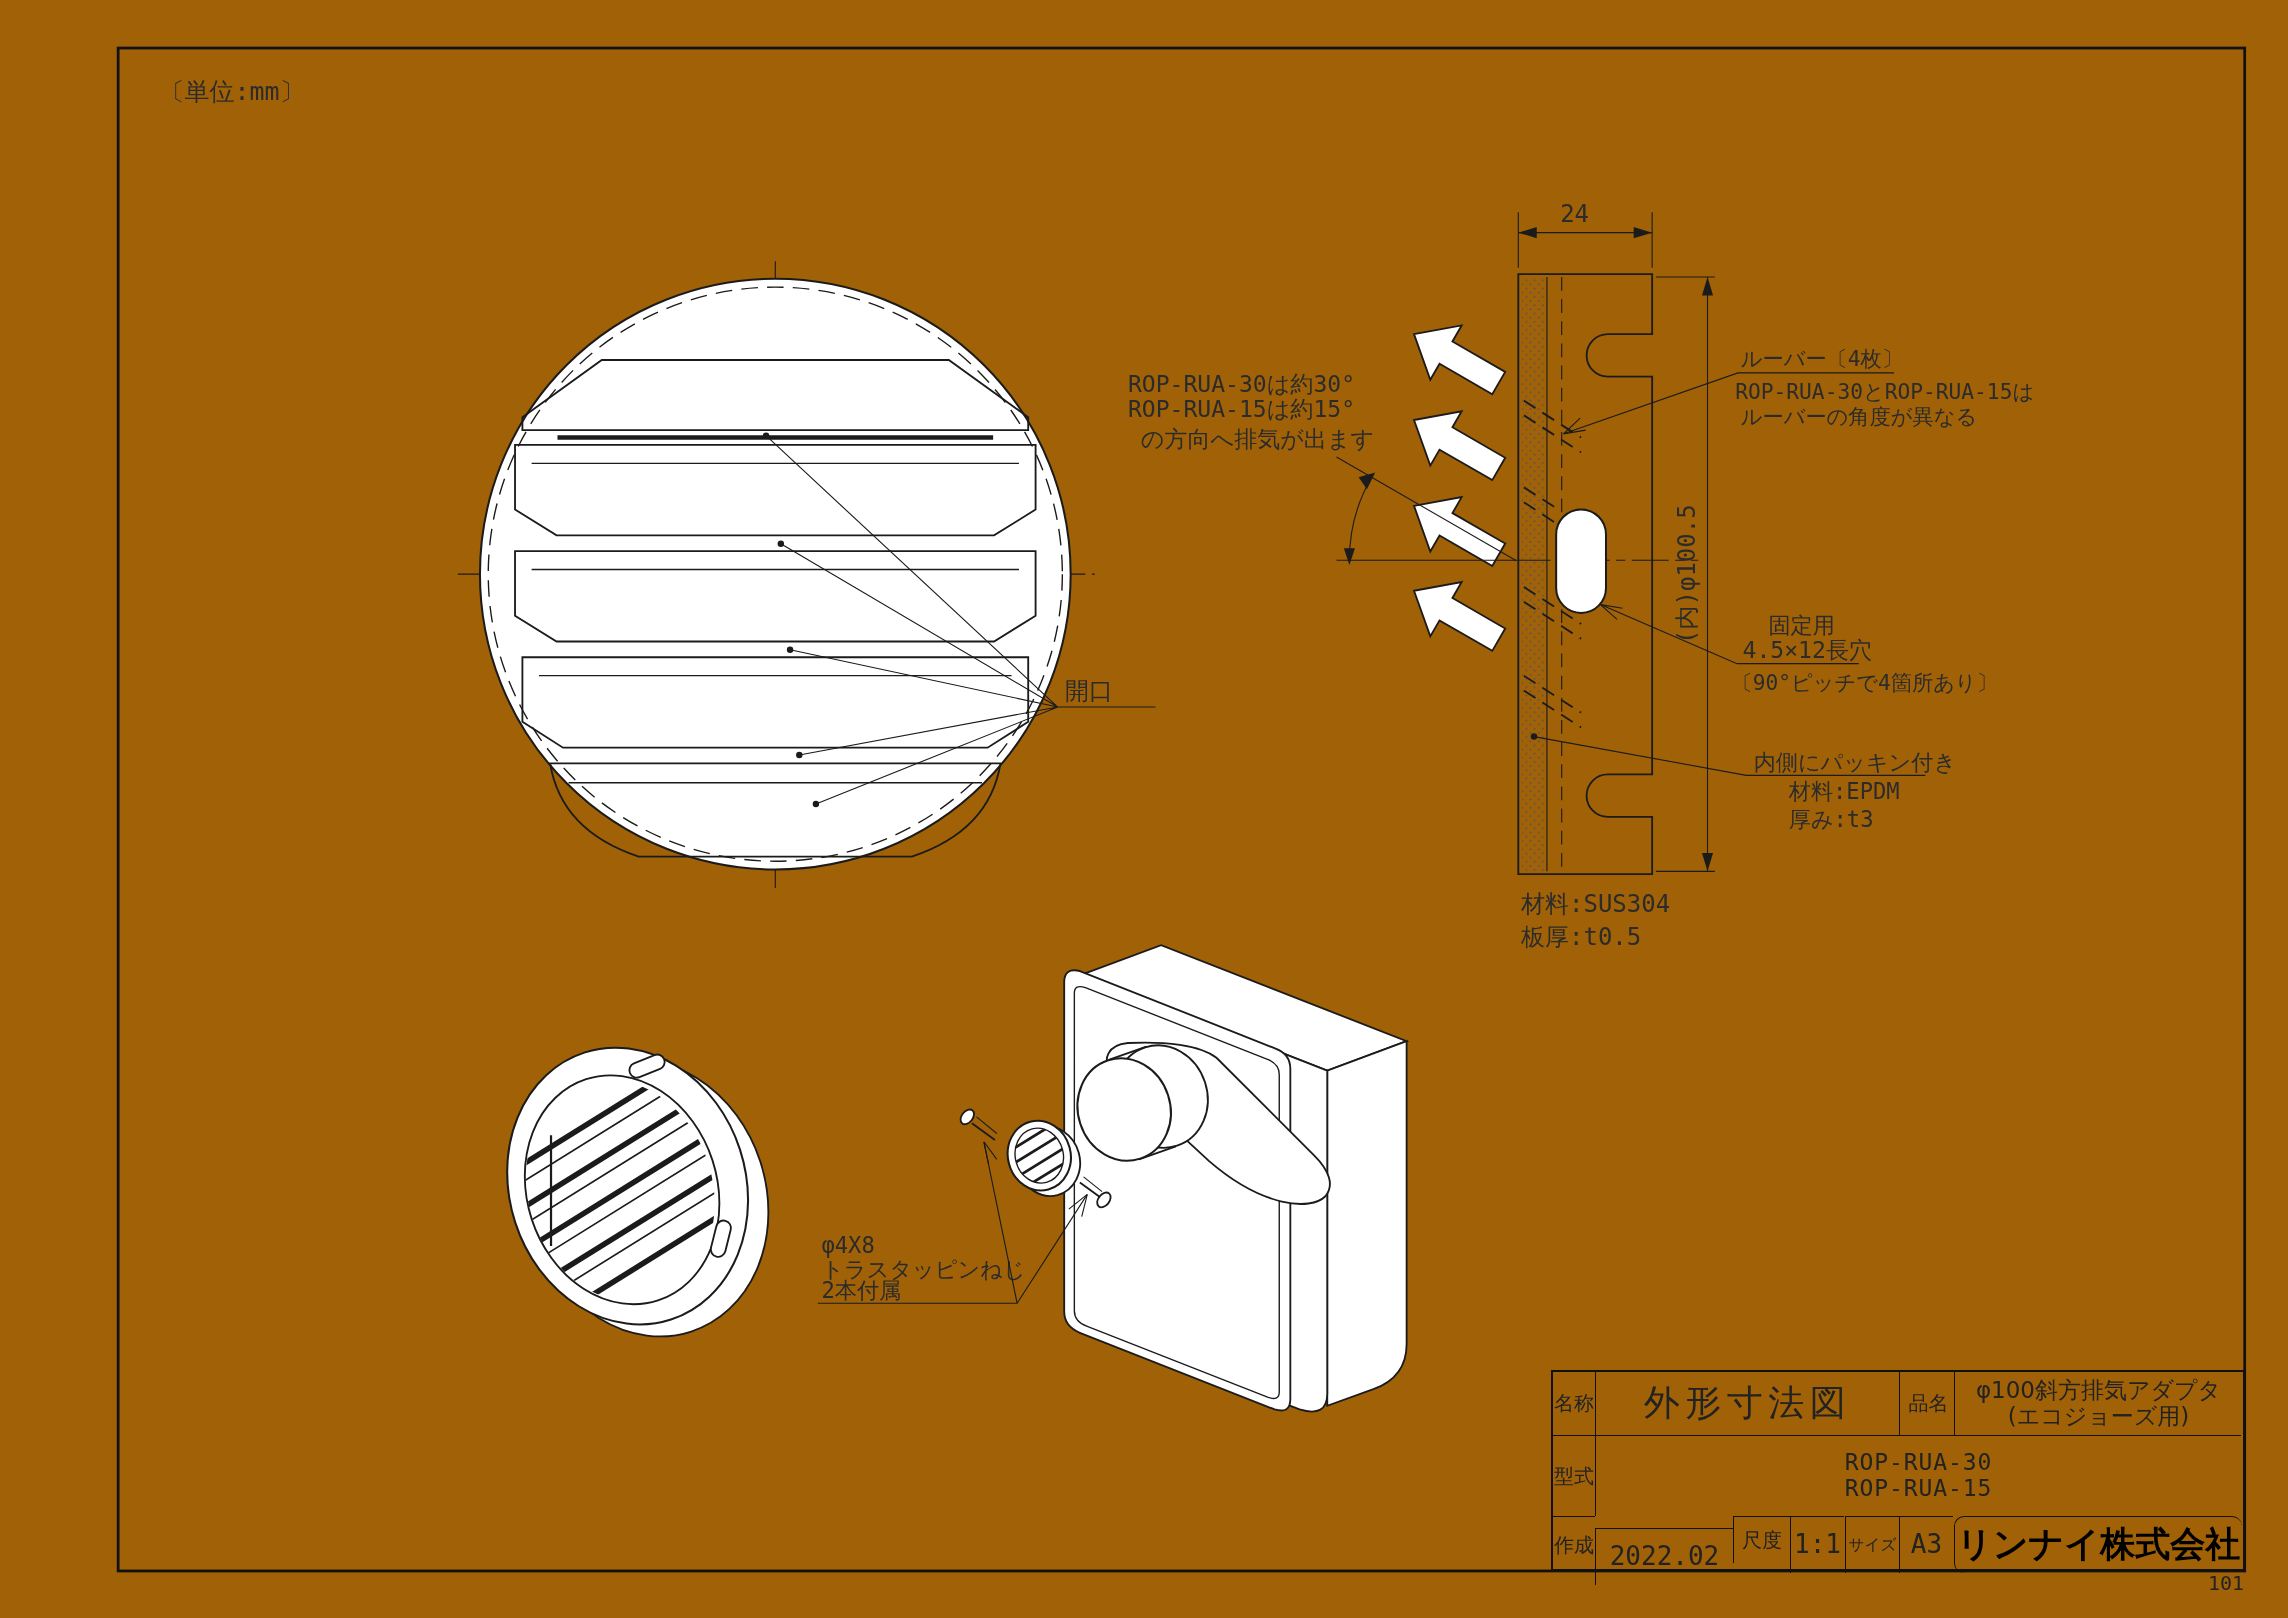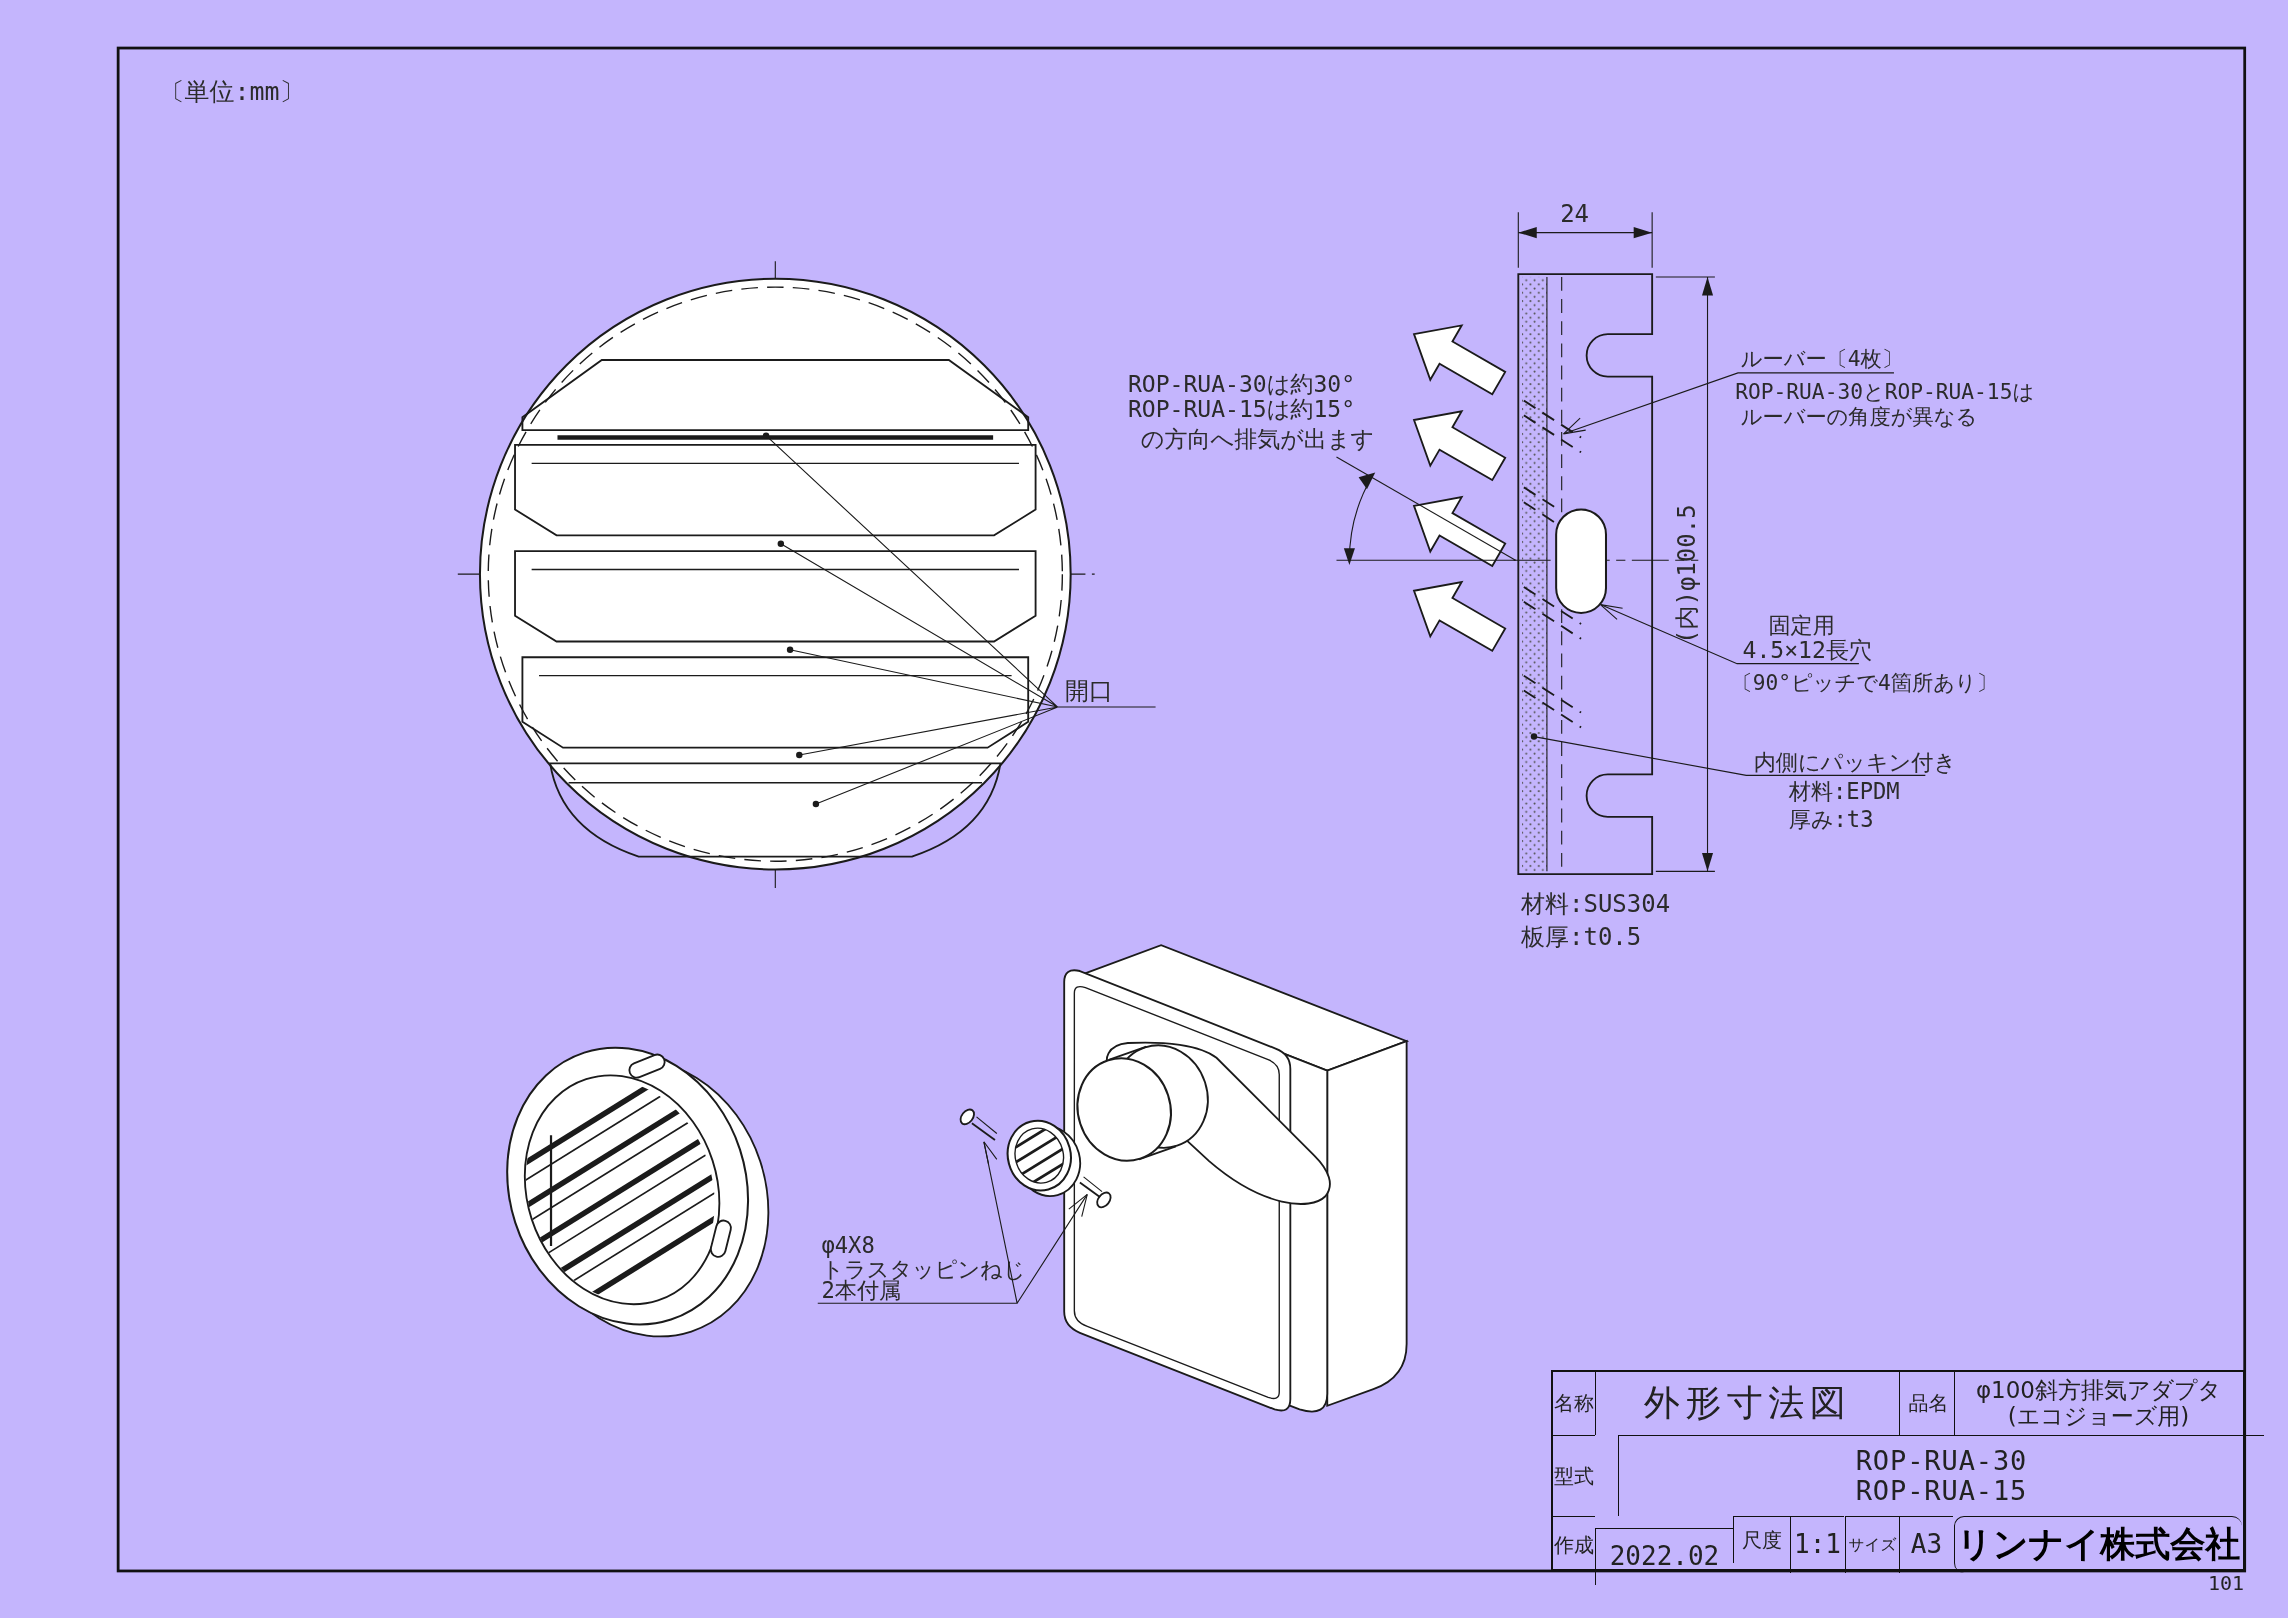--- a/index.html
+++ b/index.html
@@ -1,16 +1,16 @@
 <!DOCTYPE html>
 <html style="font-size:14.8px"><head>
 <meta charset="utf-8">
 <style>
   html,body { margin:0; padding:0; background:#fff; }
-  #sheet { position:relative; width:2289px; height:1619px; background:#c4b5fd;
+  #sheet { position:relative; width:2289px; height:1619px; background:#a16207;
            font-family:"DejaVu Sans","Liberation Sans",sans-serif; color:#1b1b1b; }
   svg text { font-family:"DejaVu Sans Mono","DejaVu Sans",sans-serif; fill:#2b2b2b; }
   .ln  { fill:none; stroke:#1b1b1b; stroke-width:2; }
   .ln15{ fill:none; stroke:#1b1b1b; stroke-width:1.5; }
   .ln12{ fill:none; stroke:#1b1b1b; stroke-width:1.2; }
   .fw  { fill:#ffffff; stroke:#1b1b1b; stroke-width:2.2; }
   .fw2 { fill:#ffffff; stroke:#1b1b1b; stroke-width:2; }
   .blk { fill:#1b1b1b; stroke:none; }
   .cdash { stroke-dasharray:40 7 10 7; }
   .ddash { stroke-dasharray:18 10; }
@@ -255,21 +255,21 @@
 
   <div class="tb-cell lab no-l no-t" style="left:0;top:0;width:42px;height:63px;">名称</div>
   <div class="tb-cell no-t" style="left:42px;top:0;width:304px;height:63px;font-size:36px;letter-spacing:5.5px;">外形寸法図</div>
   <div class="tb-cell lab no-t" style="left:346px;top:0;width:58px;height:63px;">品名</div>
   <div class="tb-cell no-t" style="left:401px;top:0;width:288px;height:63px;font-size:23px;">
     <span>φ100斜方排気アダプタ</span>
     <span>(エコジョーズ用)</span>
   </div>
 
   <div class="tb-cell lab no-l" style="left:0;top:63px;width:42px;height:81px;">型式</div>
-  <div class="tb-cell mono" style="left:42px;top:63px;width:646px;height:81px;font-size:27px;letter-spacing:0.9px;margin-left:23px;">
+  <div class="tb-cell mono" style="left:42px;top:63px;width:646px;height:81px;font-size:23px;letter-spacing:0.9px;">
     <span>ROP-RUA-30</span>
     <span>ROP-RUA-15</span>
   </div>
 
   <div class="tb-cell lab no-l" style="left:0;top:144px;width:42px;height:57px;">作成</div>
   <div class="tb-cell mono" style="left:42px;top:156px;width:138px;height:57px;font-size:26px;">2022.02</div>
   <div class="tb-cell lab" style="left:180px;top:144px;width:57px;height:47px;">尺度</div>
   <div class="tb-cell mono" style="left:237px;top:144px;width:54px;height:57px;font-size:26px;">1:1</div>
   <div class="tb-cell" style="left:292px;top:144px;width:54px;height:57px;font-size:15.7px;">サイズ</div>
   <div class="tb-cell mono" style="left:346px;top:144px;width:54px;height:57px;font-size:26px;">A3</div>

